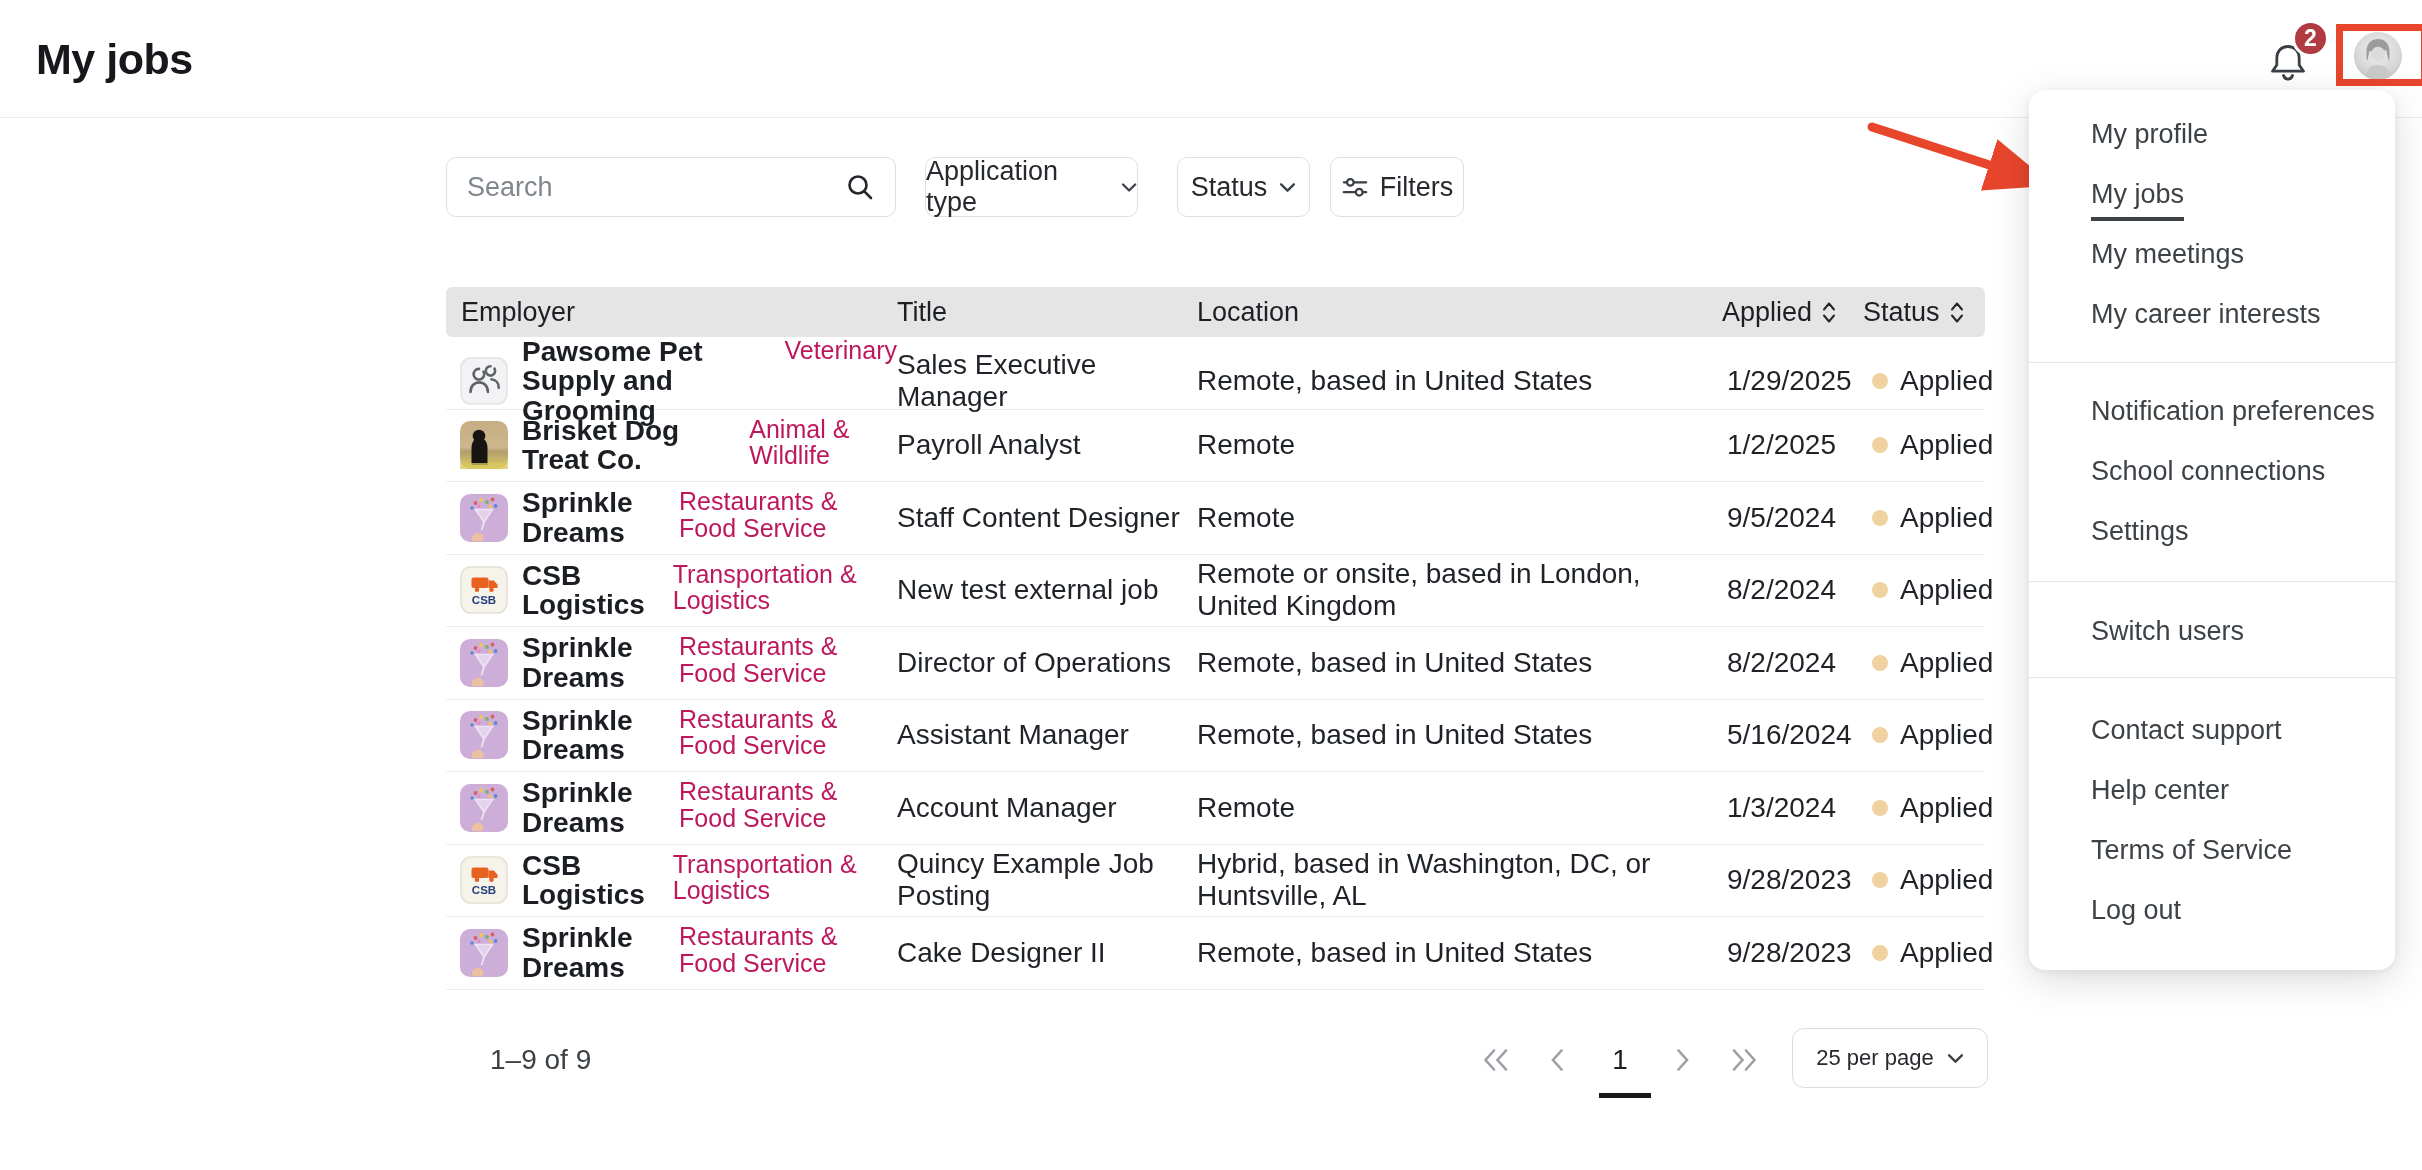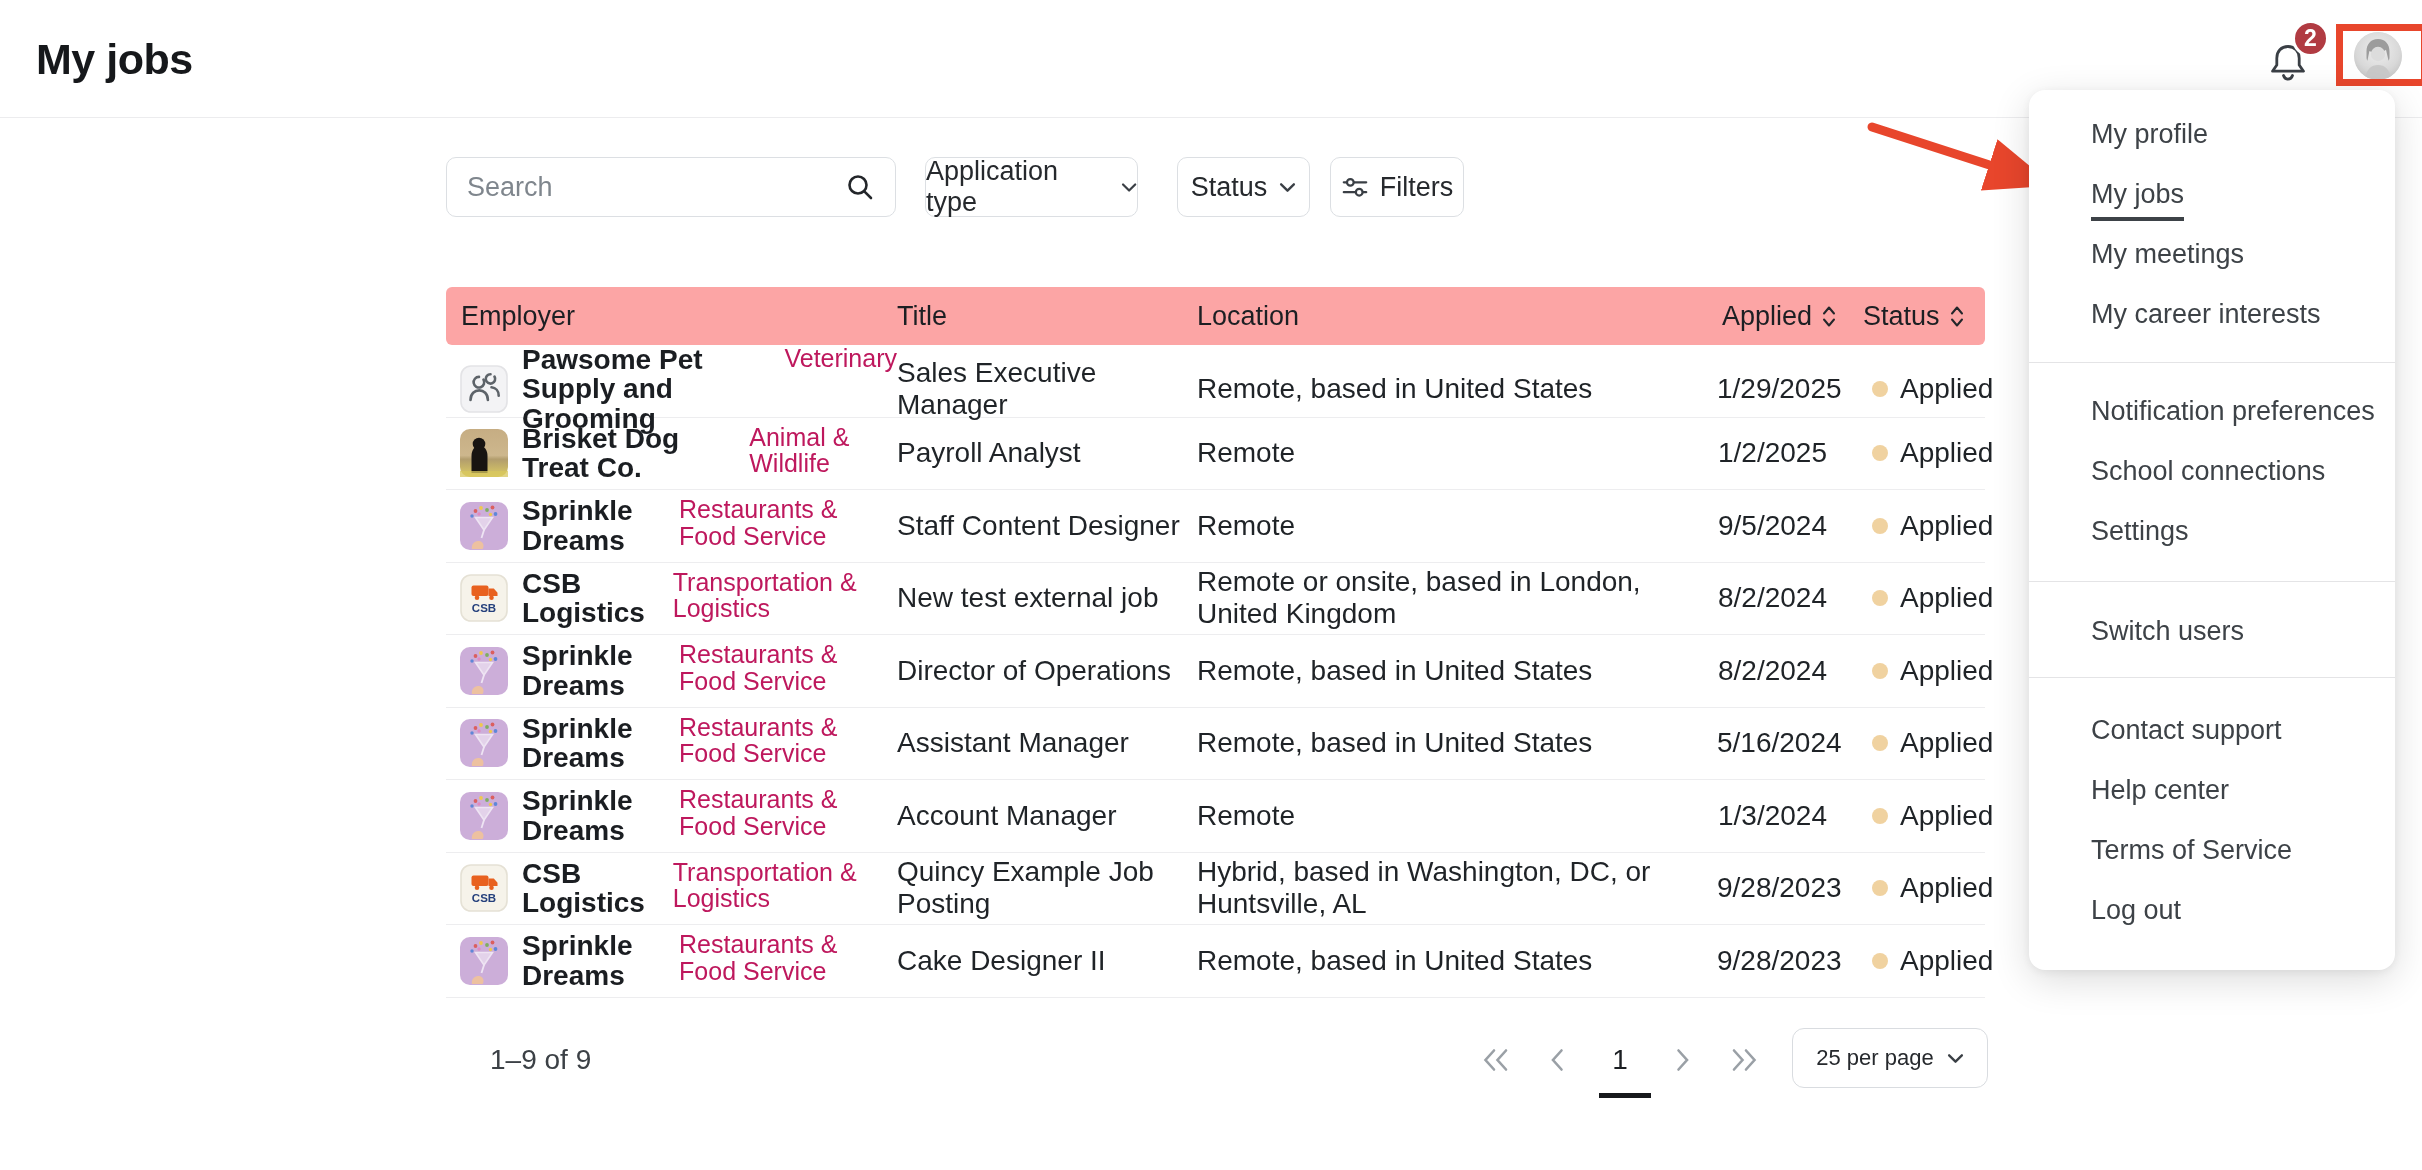--- a/index.html
+++ b/index.html
@@ -45,35 +45,35 @@
   .search { left:446px; width:450px; padding:0 20px; cursor:text; }
   .search input { flex:1; border:none; outline:none; font-size:27px;
     font-family:inherit; color:#26292d; background:transparent; }
   .search input::placeholder { color:#7f868d; }
   .btn-apptype { left:925px; width:213px; justify-content:center; gap:13px; }
   .btn-status  { left:1177px; width:133px; justify-content:center; gap:12px; }
   .btn-filters { left:1330px; width:134px; justify-content:center; gap:11px; }
 
   
   .table { position:absolute; left:446px; top:287px; width:1539px; }
-  .thead { height:58px; background:#fca5a5; border-radius:6px;
+  .thead { height:50px; background:#e5e5e5; border-radius:6px;
     display:grid; grid-template-columns:451px 300px 520px 138px 130px;
     align-items:center; font-size:27px; font-weight:500; color:#1c1f23; }
   .th-employer { padding-left:15px; }
   .th-applied { display:flex; justify-content:flex-end; align-items:center; gap:9px; padding-right:18px; cursor:pointer; }
   .th-status  { display:flex; align-items:center; gap:9px; padding-left:8px; cursor:pointer; }
   .row { height:72.5px; display:grid; grid-template-columns:451px 300px 520px 138px 130px;
     align-items:center; border-bottom:1px solid #ededef; font-size:28px; cursor:pointer; background:#fff; }
   .c-employer { display:flex; align-items:center; gap:14px; padding-left:14px; }
   .logo-wrap { width:48px; height:48px; flex:0 0 48px; }
   .logo-wrap svg { width:48px; height:48px; display:block; }
   .emp-text { display:flex; gap:3px; }
   .emp-name { font-size:28px; font-weight:600; color:#1b1e22; line-height:1.05; }
   .emp-ind  { font-size:25px; color:#be185d; line-height:1.05; }
-  .c-applied { text-align:right; padding-right:28px; }
+  .c-applied { text-align:right; padding-right:28px;margin-left:10px; }
   .c-status { display:flex; align-items:center; gap:12px; padding-left:17px; }
   .dot { width:16px; height:16px; border-radius:50%; background:var(--status-dot,#f0d2a0); flex:0 0 16px; }
 
   
   .range { position:absolute; left:446px; top:1060px; transform:translateY(-50%);
     font-size:28px; color:#3c4146;margin-left:44px; }
   .pager { position:absolute; left:1482px; top:1032px; height:56px;
     display:flex; align-items:center; gap:40px; }
   .pg-btn { display:flex; align-items:center; cursor:pointer; }
   .pg-num { font-size:28px; color:#1b1e22; cursor:pointer; width:30px; text-align:center; }

